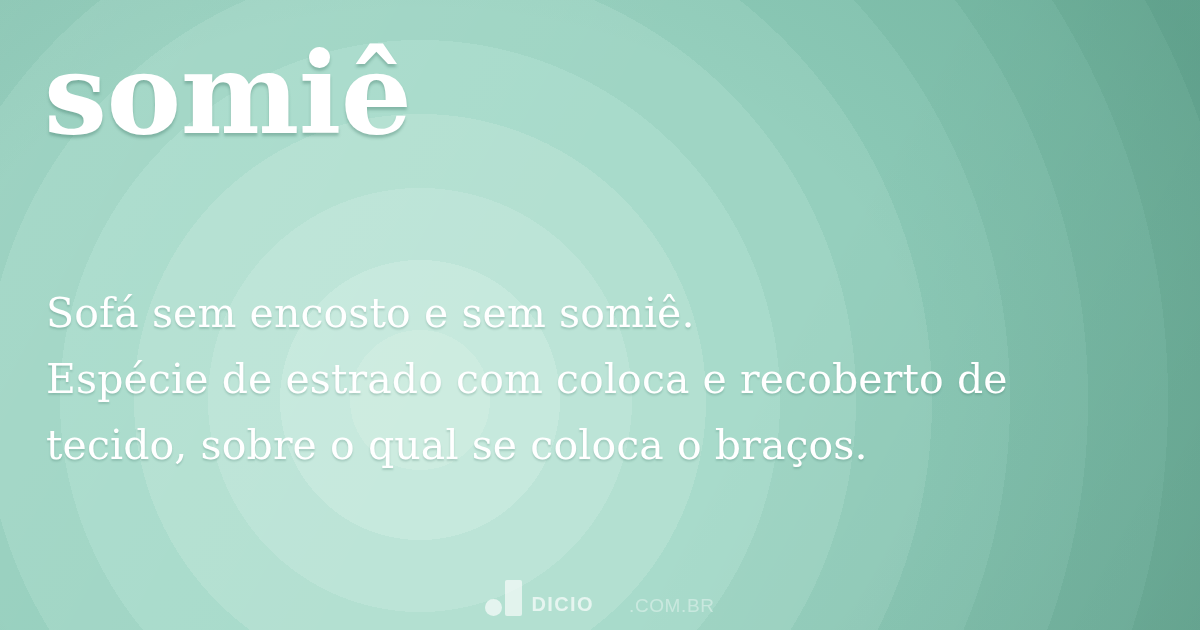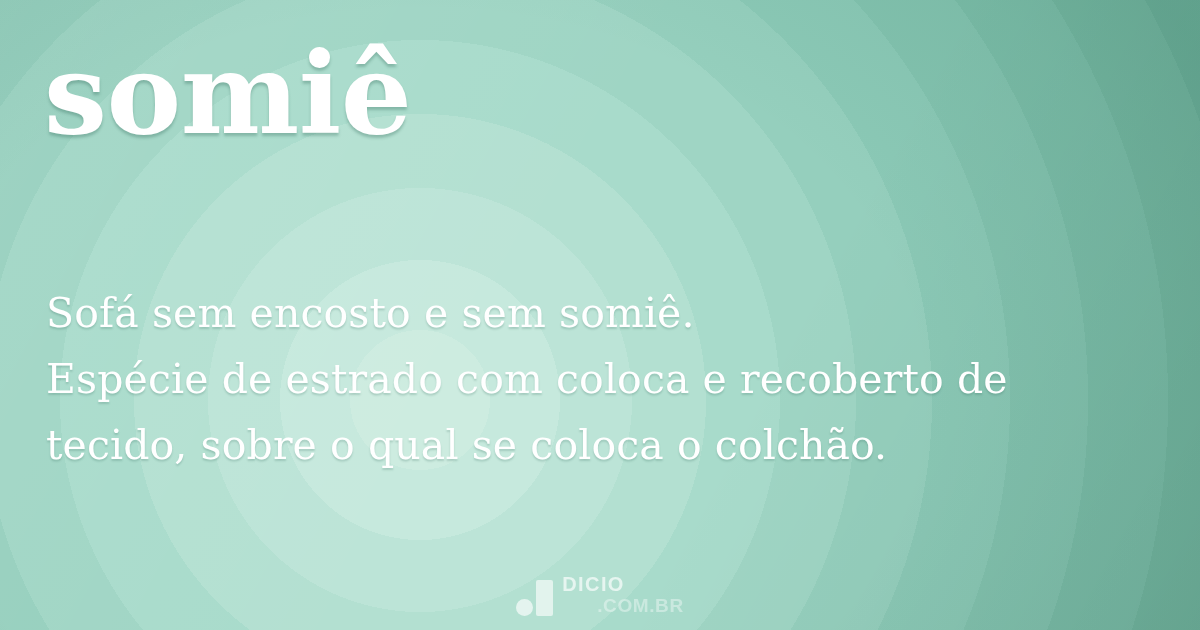--- a/index.html
+++ b/index.html
@@ -135,56 +135,56 @@
     position: absolute;
     left: 20px;
     bottom: 0;
     width: 17px;
     height: 36px;
     border-radius: 2px;
     background: rgba(255,255,255,0.88);
   }
   #logo-text {
     display: flex;
-    flex-direction: column;
+    flex-direction: row;
     line-height: 1;
     padding-bottom: 1px;
   }
   #logo-name {
     font-family: "Liberation Sans", sans-serif;
     font-weight: 700;
     font-size: 20px;
     letter-spacing: 1.4px;
     color: rgba(255,255,255,0.95);
   }
   #logo-domain {
     margin-top: 2px;
     font-family: "Liberation Sans", sans-serif;
-    font-weight: 700;
+    font-weight: 400;
     font-size: 19px;
     letter-spacing: 0.6px;
     color: rgba(255,255,255,0.55);
     margin-left: 35px;
   }
 </style>
 </head>
 <body>
 
 <div id="card">
 
   <div id="bg-rings"></div>
   <div id="bg-sheen"></div>
   <div id="bg-vignette"></div>
 
   <h1 id="word-title">somiê</h1>
 
   <div id="definition">
     <div class="definition-line">Sofá sem encosto e sem somiê.</div>
     <div class="definition-line">Espécie de estrado com coloca e recoberto de</div>
-    <div class="definition-line">tecido, sobre o qual se coloca o colchão.</div>
+    <div class="definition-line">tecido, sobre o qual se coloca o braços.</div>
   </div>
 
   <div id="logo">
     <div id="logo-inner">
       <div id="logo-mark">
         <span id="logo-mark-dot"></span>
         <span id="logo-mark-bar"></span>
       </div>
       <div id="logo-text">
         <span id="logo-name">DICIO</span>

